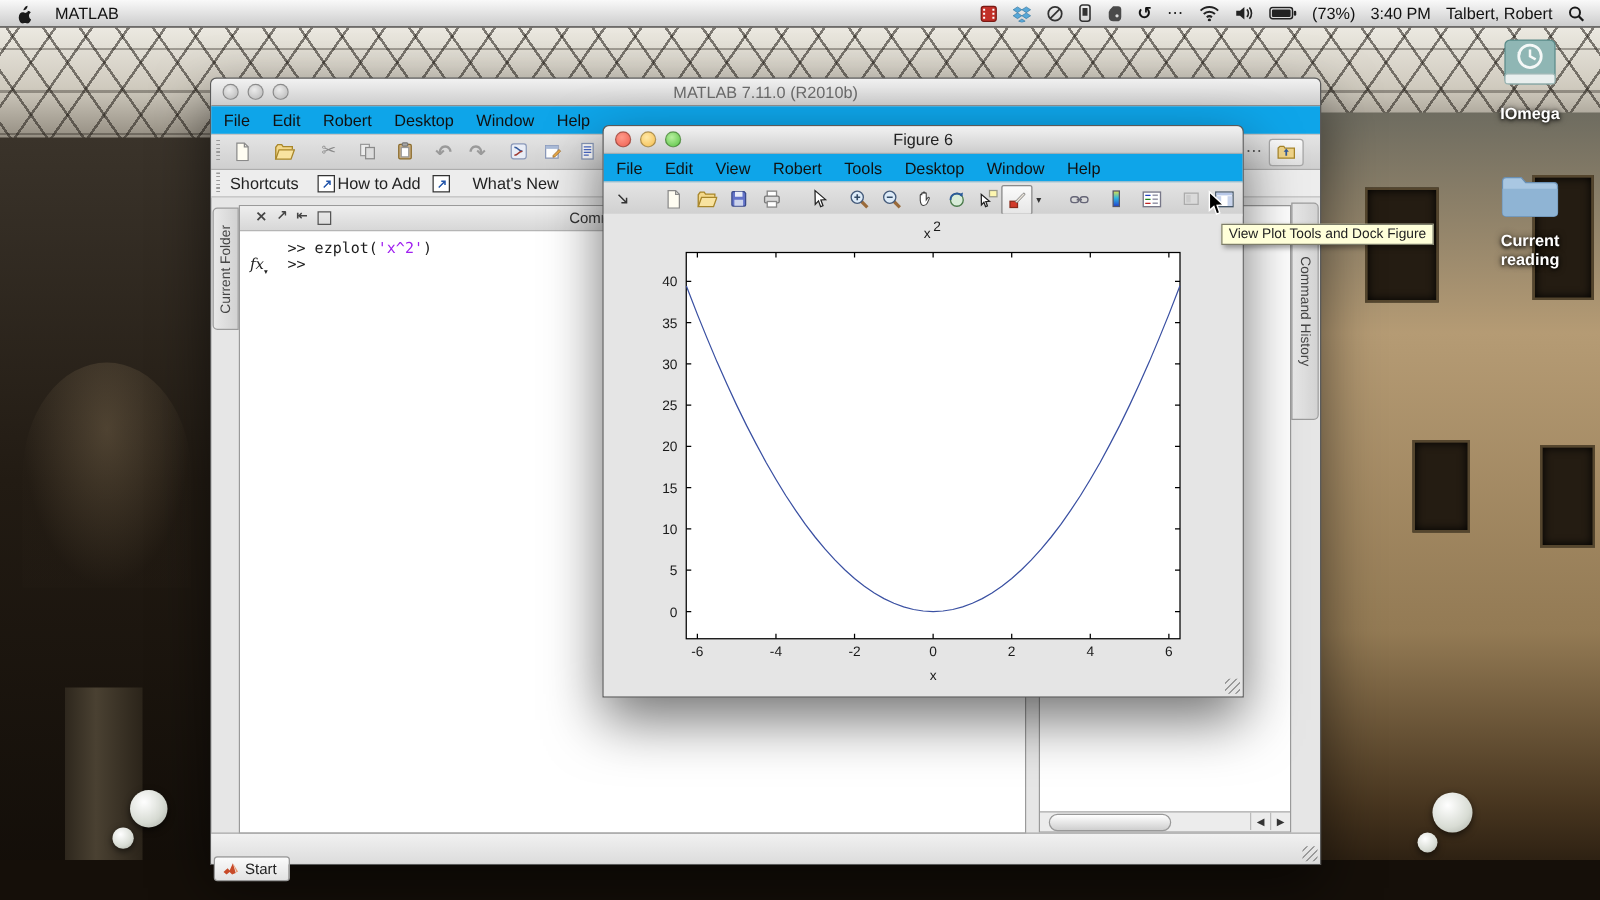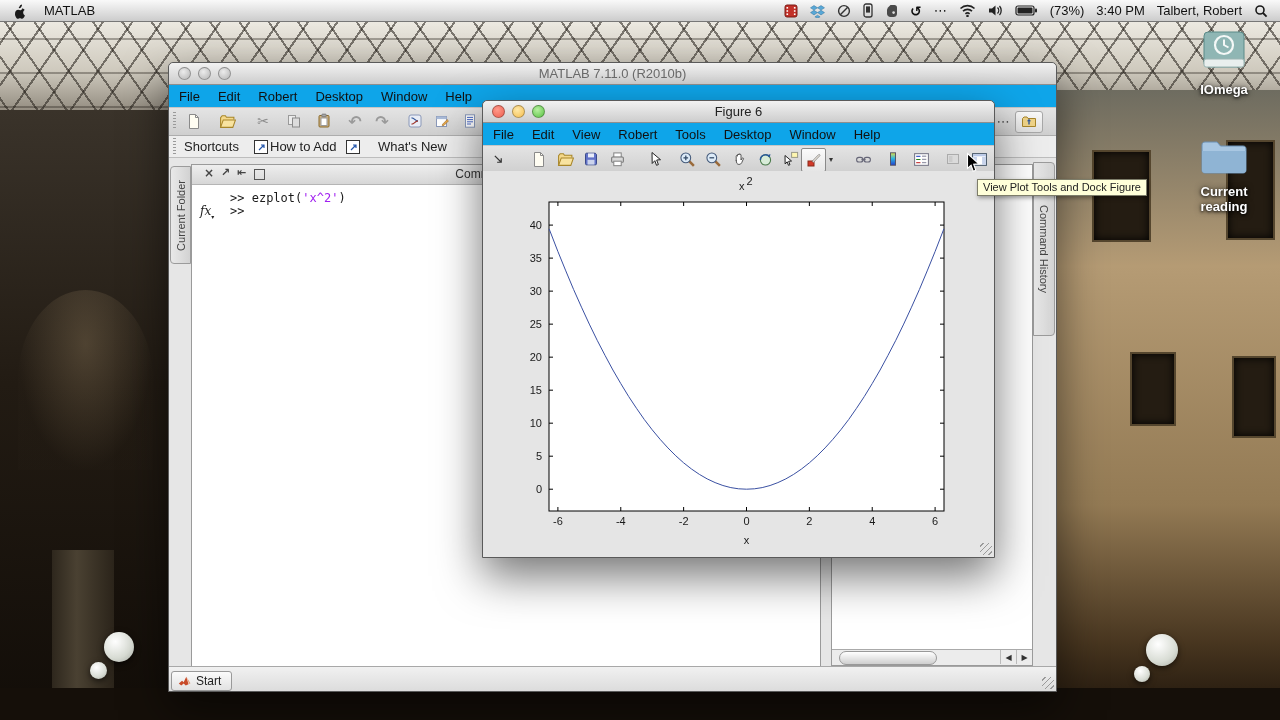--- a/index.html
+++ b/index.html
@@ -74,21 +74,21 @@
   #tab-history{left:864px;top:99px;width:20px;height:172px;border-radius:0 4px 4px 0;}
   #tab-history span{writing-mode:vertical-rl;}
   #histpanel{left:662px;top:101px;width:200px;height:500px;background:#fff;border:1px solid #9a9a9a;}
   #hscroll{position:absolute;left:0;right:0;bottom:0;height:15px;background:#ececec;border-top:1px solid #aaa;}
   #hthumb{position:absolute;left:7px;top:1px;width:96px;height:12px;border:1px solid #999;border-radius:7px;
     background:linear-gradient(#ffffff,#cfcfcf);}
   .sarrow{position:absolute;top:0;width:15px;height:14px;border-left:1px solid #bbb;
     display:flex;align-items:center;justify-content:center;font-size:8px;color:#333;}
   #mw-status{position:absolute;left:0;right:0;bottom:0;height:24px;
     background:linear-gradient(#f1f1f1,#dcdcdc);border-top:1px solid #a8a8a8;}
-  #startbtn{position:absolute;left:2px;top:4px;height:18px;padding:0 10px 0 6px;
+  #startbtn{position:absolute;left:2px;top:18px;height:18px;padding:0 10px 0 6px;
     border:1px solid #999;border-radius:3px;background:linear-gradient(#fbfbfb,#e2e2e2);
     display:flex;align-items:center;gap:5px;font-size:12px;color:#222;}
   .grip{position:absolute;width:12px;height:12px;
     background:repeating-linear-gradient(135deg,transparent 0 2px,#9a9a9a 2px 3px,transparent 3px 4px);}
 
   
   #fw{left:482px;top:100px;width:511px;height:456px;z-index:10;}
   .light.red{background:radial-gradient(circle at 40% 35%,#ff9a8a,#ee5f50);}
   .light.yellow{background:radial-gradient(circle at 40% 35%,#ffe9a8,#f5bd4e);}
   .light.green{background:radial-gradient(circle at 40% 35%,#b8f0a0,#58c243);}

